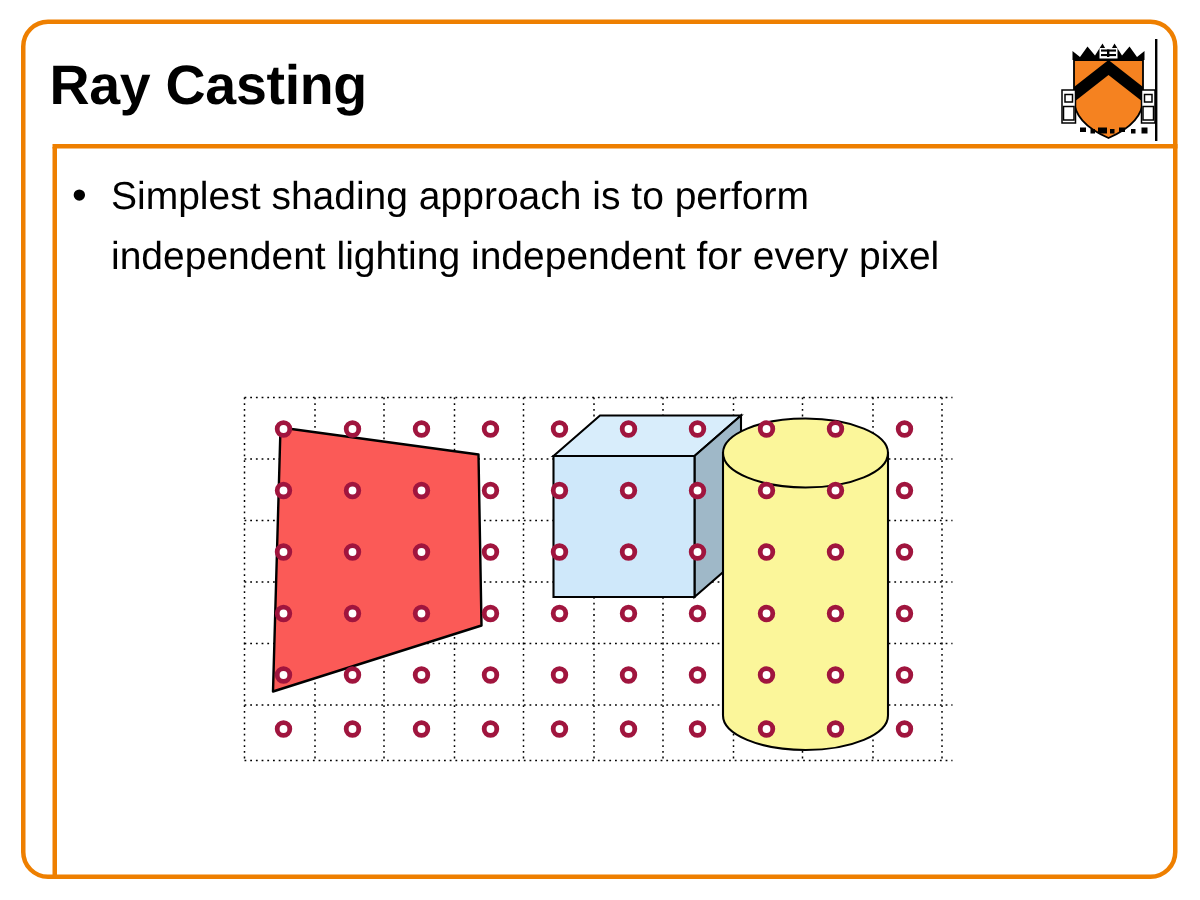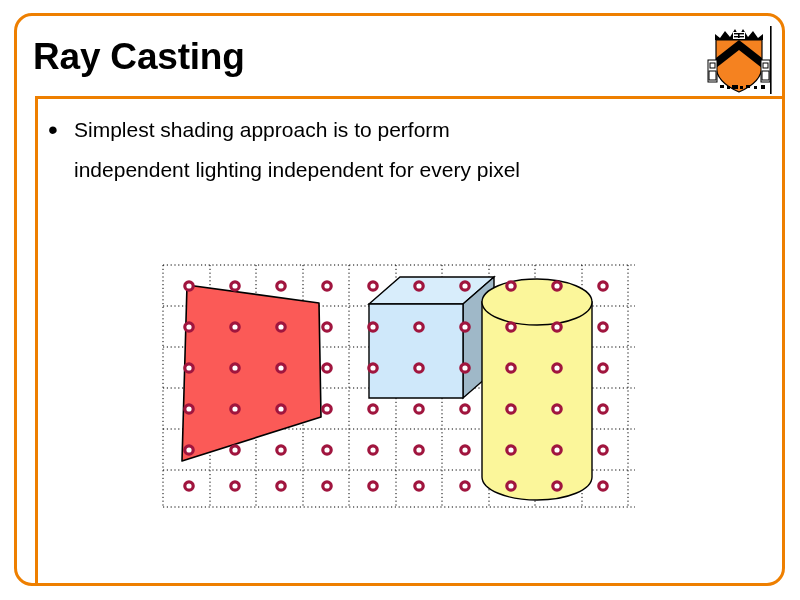--- a/index.html
+++ b/index.html
@@ -94,21 +94,21 @@
   }
   .bullet-dot {
     width: 26px;
     flex: 0 0 26px;
     font-size: 28px;
     line-height: 40px;
     color: #000;
     text-align: left;
   }
   .bullet-text {
-    font-size: 21px;
+    font-size: 26px;
     line-height: 40px;
     color: #000000;
     font-family: "Liberation Sans", sans-serif;
   }
   .bullet-text .ln { display: block; }
 
   
   .diagram {
     position: absolute;
     left: 155px;

